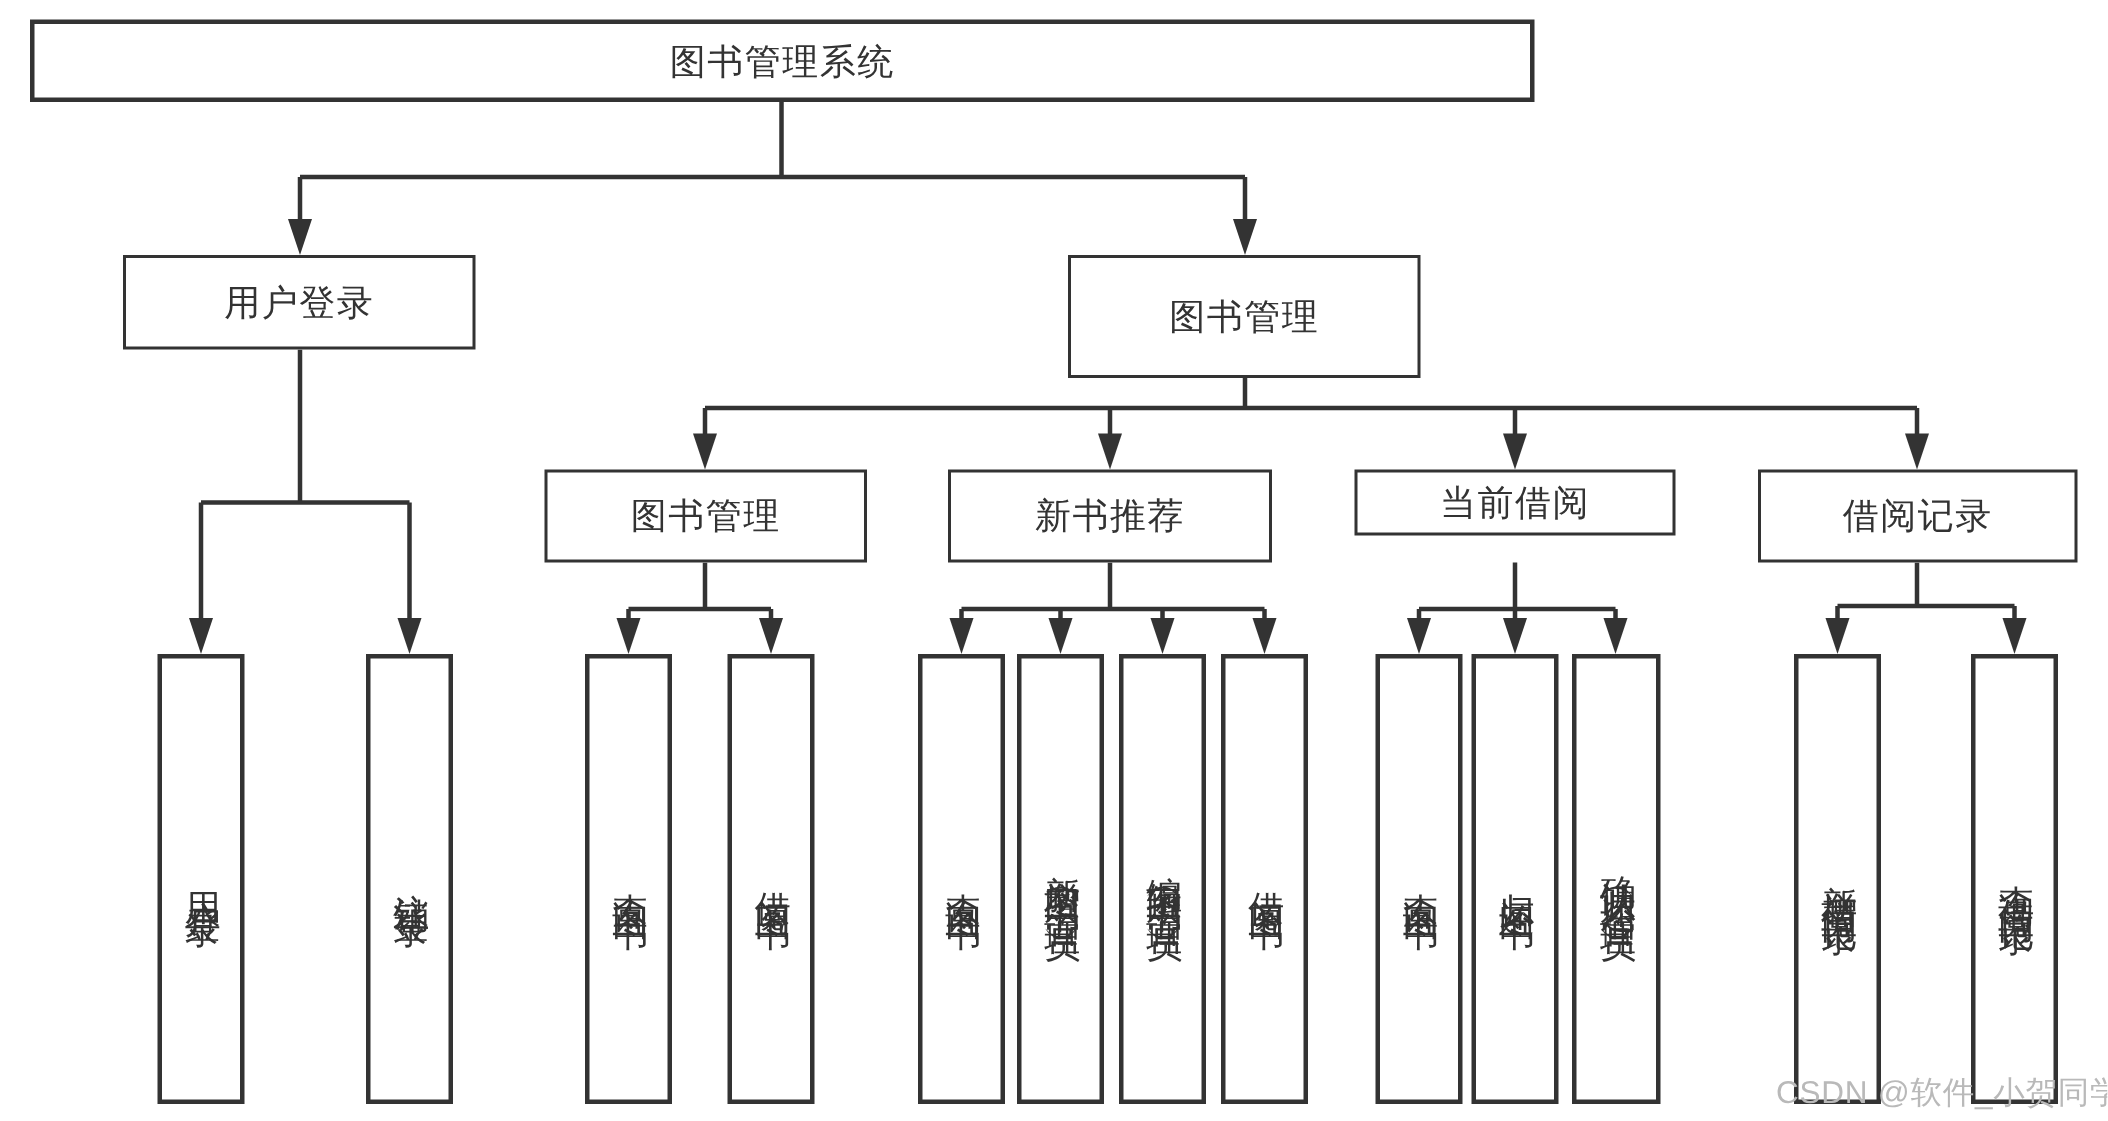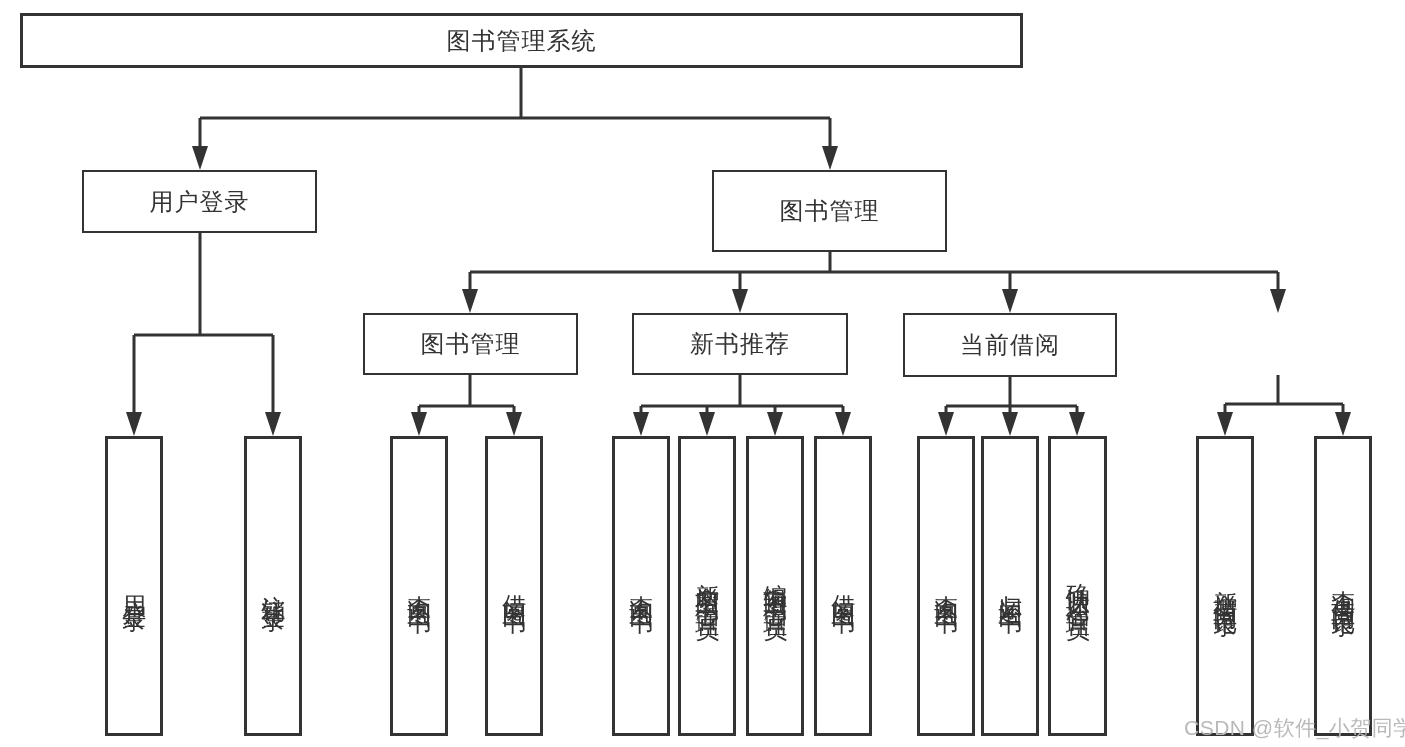--- a/index.html
+++ b/index.html
@@ -98,22 +98,25 @@
   <div class="box h" style="left:712px;top:170px;width:235px;height:82px">
     <span>图书管理</span>
   </div>
 
   <div class="box h" style="left:363px;top:313px;width:215px;height:62px">
     <span>图书管理</span>
   </div>
   <div class="box h" style="left:632px;top:313px;width:216px;height:62px">
     <span>新书推荐</span>
   </div>
-  <div class="box h" style="left:903px;top:313px;width:214px;height:64px">
+  <div class="box h" style="left:903px;top:313px;width:214px;height:44px">
     <span>当前借阅</span>
+  </div>
+  <div class="box h" style="left:1172px;top:313px;width:213px;height:62px">
+    <span>借阅记录</span>
   </div>
 
   <div class="box v bw3" style="left:105px;top:436px;width:58px;height:300px">
     <span>用户登录</span>
   </div>
   <div class="box v bw3" style="left:244px;top:436px;width:58px;height:300px">
     <span>注销登录</span>
   </div>
 
   <div class="box v bw3" style="left:390px;top:436px;width:58px;height:300px">

